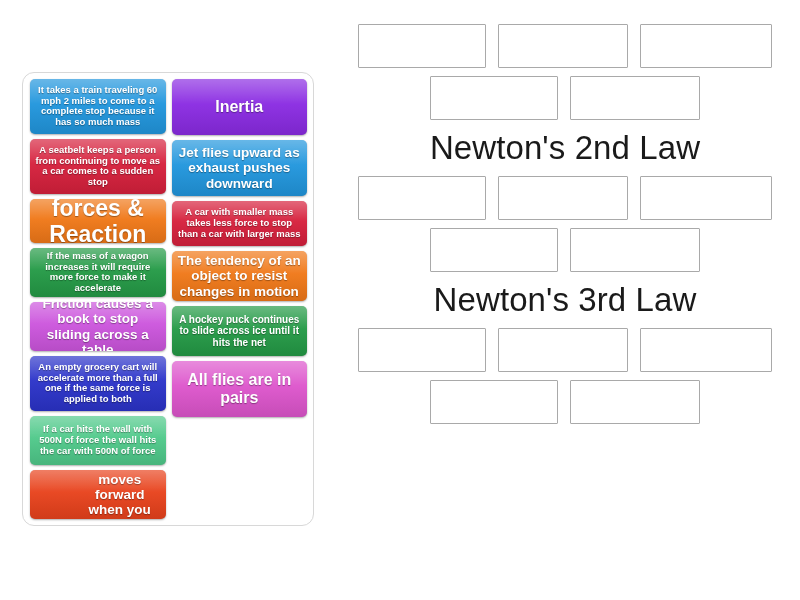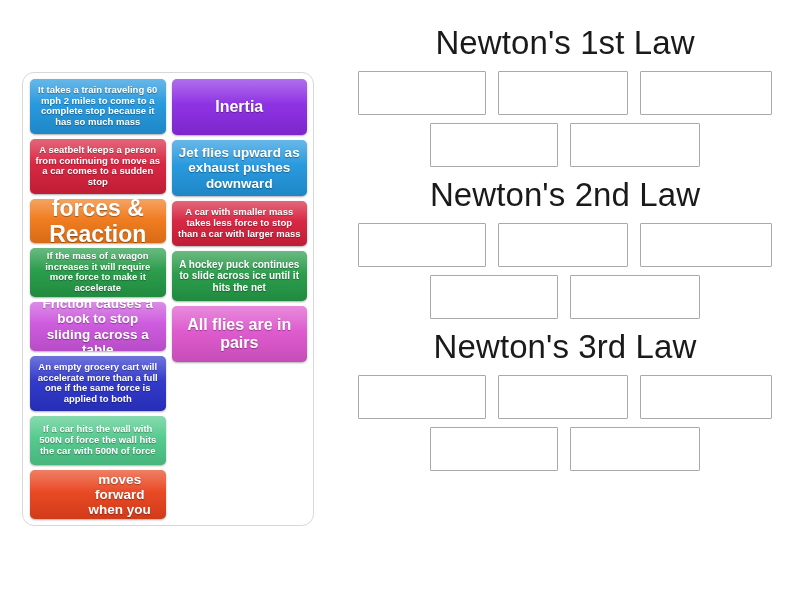--- a/index.html
+++ b/index.html
@@ -166,35 +166,37 @@
       <div class="card-col">
         <div class="card h-56 fs-20" style="background-color: rgb(138, 43, 226);">
           <span class="card-text">Inertia</span>
         </div>
         <div class="card h-56 fs-13" style="background-color: rgb(33, 150, 221);">
           <span class="card-text">Jet flies upward as exhaust pushes downward</span>
         </div>
         <div class="card h-45 fs-9" style="background-color: rgb(214, 32, 60);">
           <span class="card-text">A car with smaller mass takes less force to stop than a car with larger mass</span>
         </div>
+        <div class="card h-50 fs-13" style="background-color: rgb(240, 120, 24);">
+          <span class="card-text">The tendency of an object to resist changes in motion</span>
+        </div>
         <div class="card h-50 fs-10" style="background-color: rgb(36, 154, 70);">
           <span class="card-text">A hockey puck continues to slide across ice until it hits the net</span>
         </div>
         <div class="card h-56 fs-20" style="background-color: rgb(221, 85, 204);">
           <span class="card-text">All flies are in pairs</span>
         </div>
       </div>
 
     </div>
   </div>
 
   <div id="groups">
 
     <div class="group">
-      <div class="group-title">Newton's 1st Law</div>
       <div class="slot-row">
         <div class="slot w-sm"></div>
         <div class="slot w-md"></div>
         <div class="slot w-lg"></div>
       </div>
       <div class="slot-row">
         <div class="slot w-sm"></div>
         <div class="slot w-md"></div>
       </div>
     </div>

